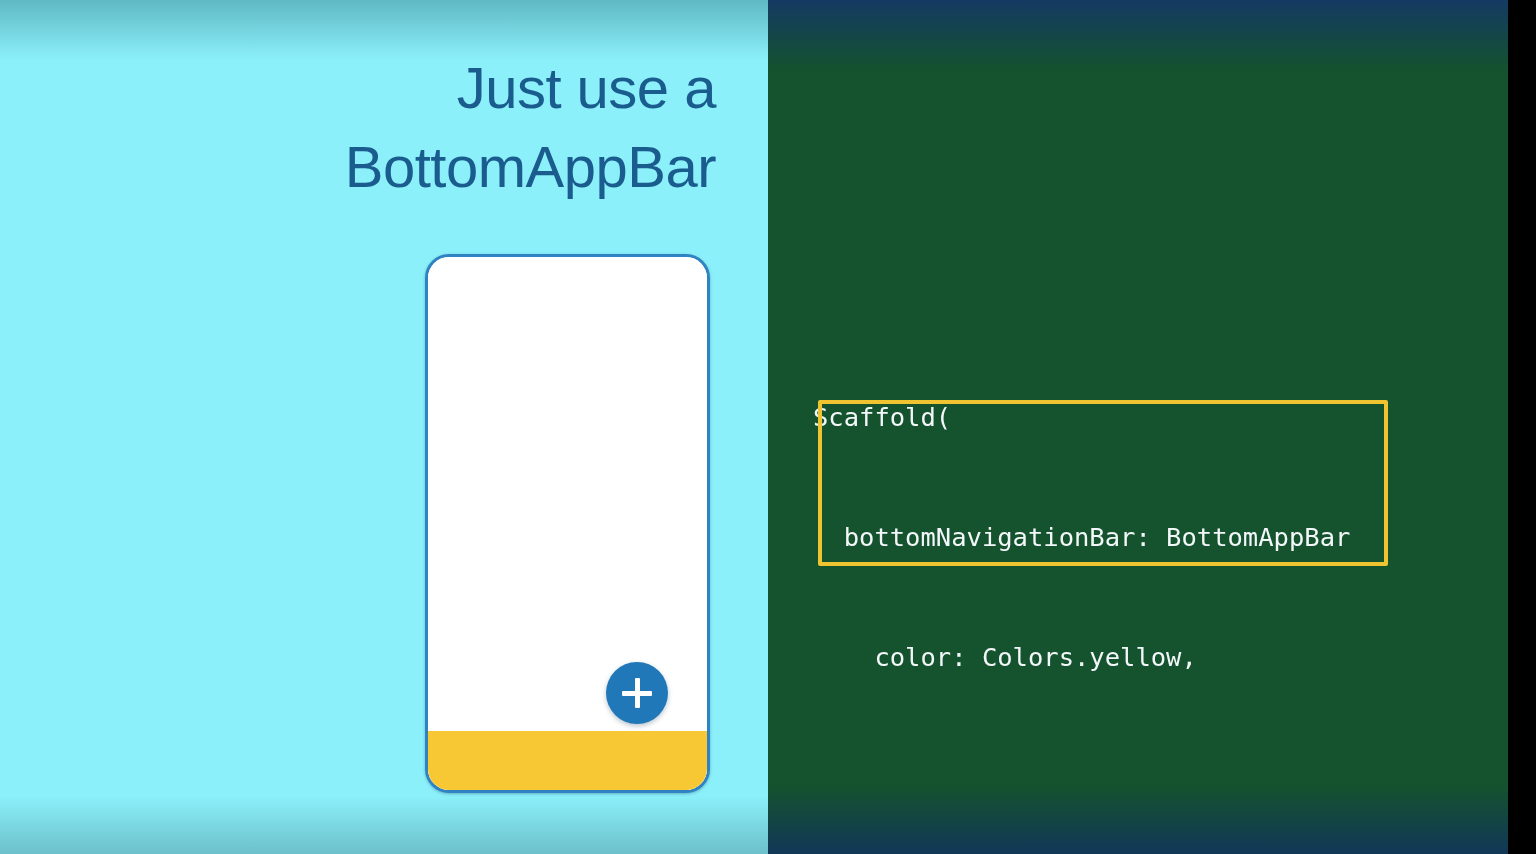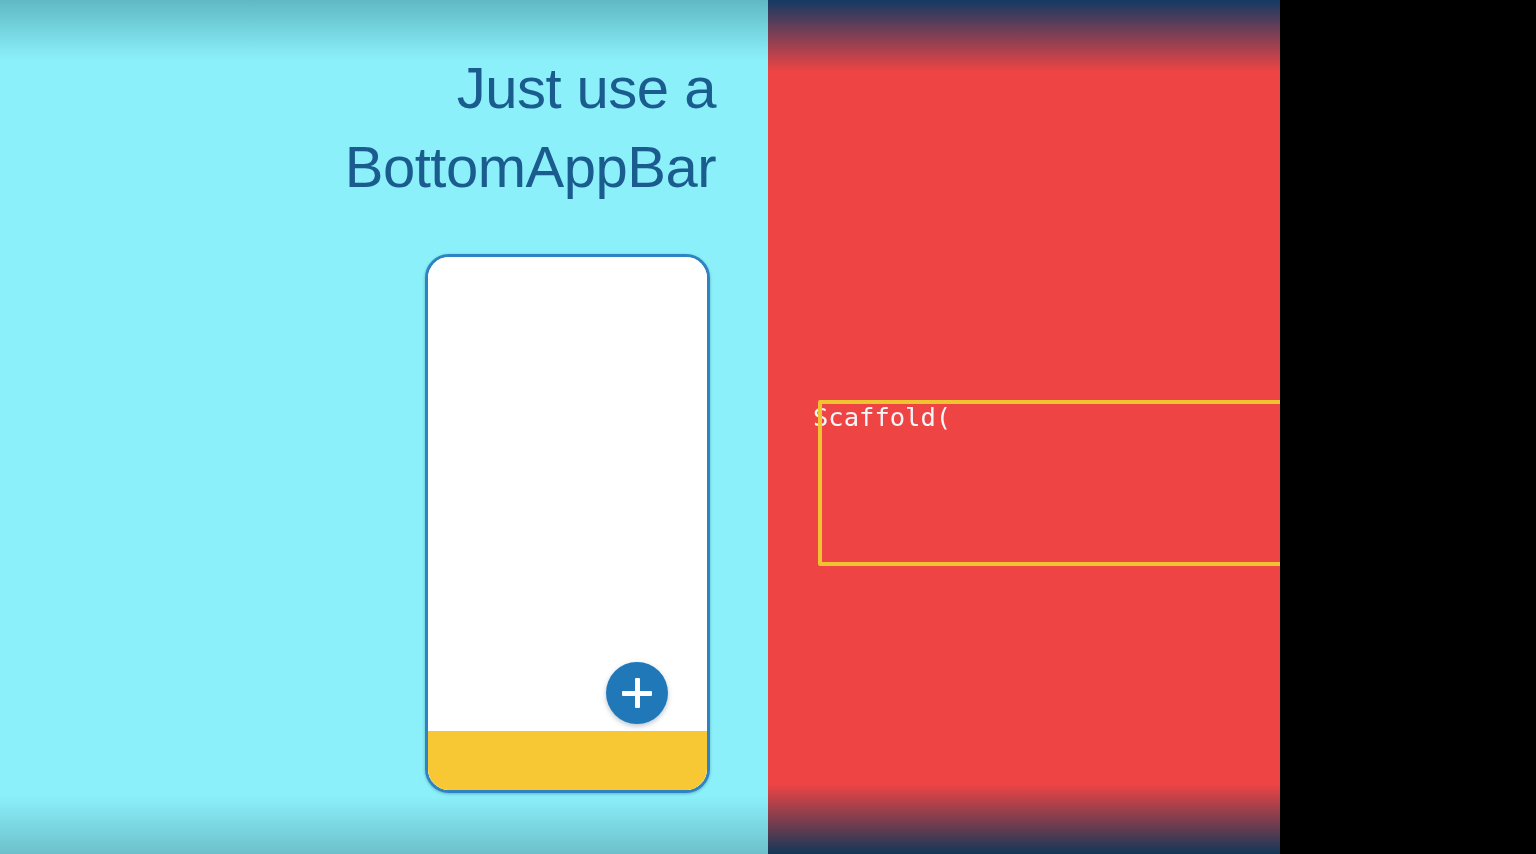--- a/index.html
+++ b/index.html
@@ -2,21 +2,21 @@
 <html><head>
 <meta charset="utf-8">
 <style>
   html, body {
     margin: 0;
     padding: 0;
     background: #000;
   }
   #slide {
     position: relative;
-    width: 1280px;
+    width: 1508px;
     height: 854px;
     overflow: hidden;
     font-family: "Liberation Sans", sans-serif;
   }
 
   
   #left-panel {
     position: absolute;
     left: 0; top: 0;
     width: 768px;
@@ -110,21 +110,21 @@
     background: #FFFFFF;
     border-radius: 1px;
   }
 
   
   #right-panel {
     position: absolute;
     left: 768px; top: 0;
     width: 768px;
     height: 854px;
-    background: #ef4444;
+    background: #14532d;
     overflow: hidden;
   }
   #right-panel .grad-top {
     position: absolute;
     left: 0; top: 0;
     width: 100%;
     height: 72px;
     background: linear-gradient(to bottom, #143A63 0%, rgba(28,88,147,0) 100%);
     pointer-events: none;
   }
@@ -189,20 +189,22 @@
     </div>
 
     <div class="grad-bottom"></div>
   </div>
 
   <div id="right-panel">
     <div class="grad-top"></div>
 
     <div id="code-block">
       <span class="code-line">Scaffold(</span>
+      <span class="code-line">  bottomNavigationBar: BottomAppBar</span>
+      <span class="code-line">    color: Colors.yellow,</span>
       
       
       
     </div>
 
     <div class="grad-bottom"></div>
   </div>
 
   <div id="highlight-box"></div>
 

